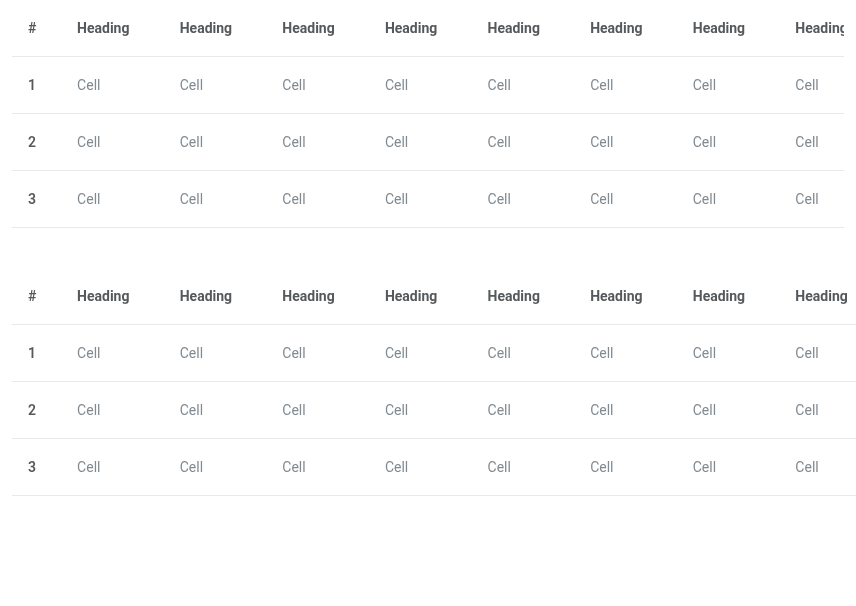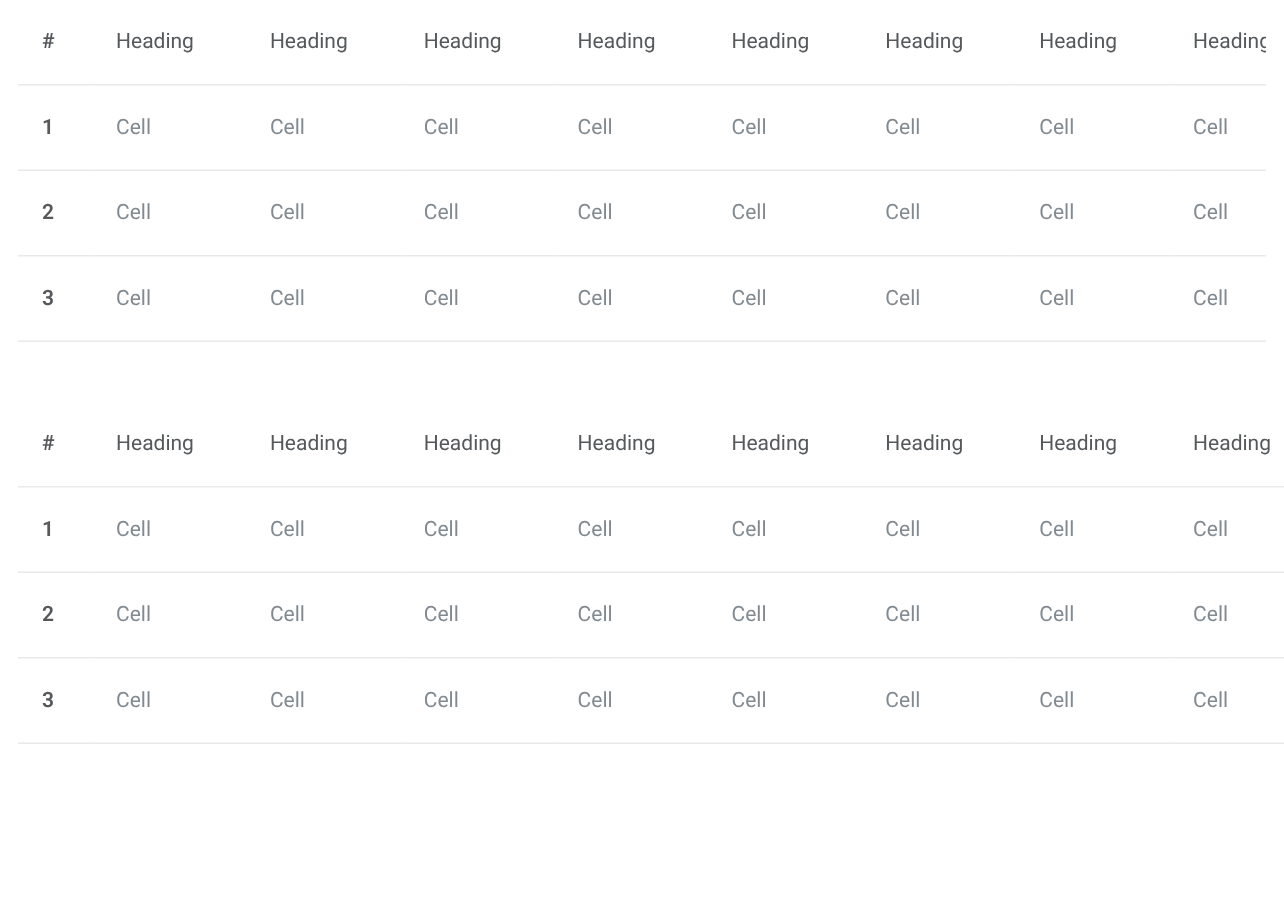--- a/index.html
+++ b/index.html
@@ -25,21 +25,21 @@
     min-width: 870px;
   }
   th, td {
     padding: 20px 16px;
     text-align: left;
     border-bottom: 1px solid #e9e9e9;
     white-space: nowrap;
     color: #818a91;
   }
   th {
-    font-weight: 400;
+    font-weight: 700;
     color: #55595c;
   }
   td.idx {
     font-weight: 600;
     color: #55595c;
   }
   th.idx {
     font-weight: 600;
     color: #55595c;
   }

